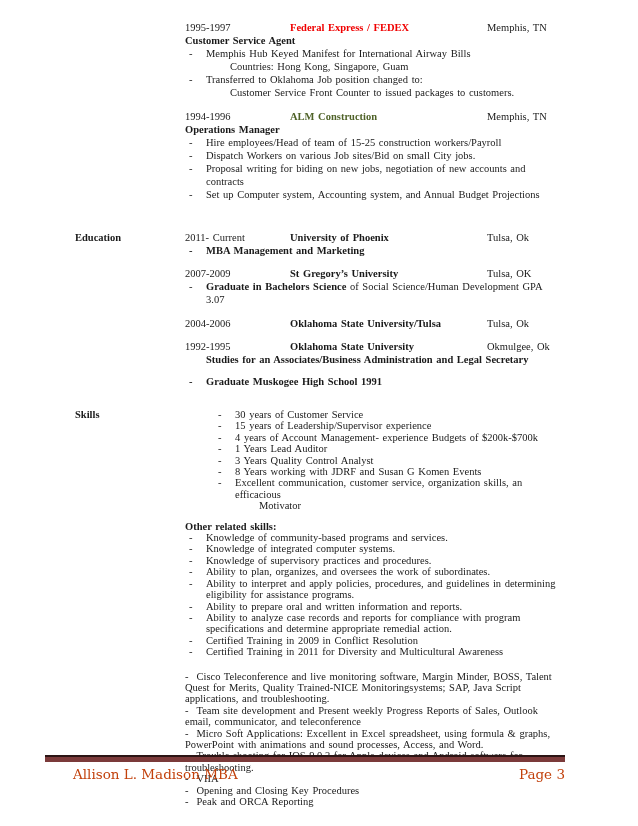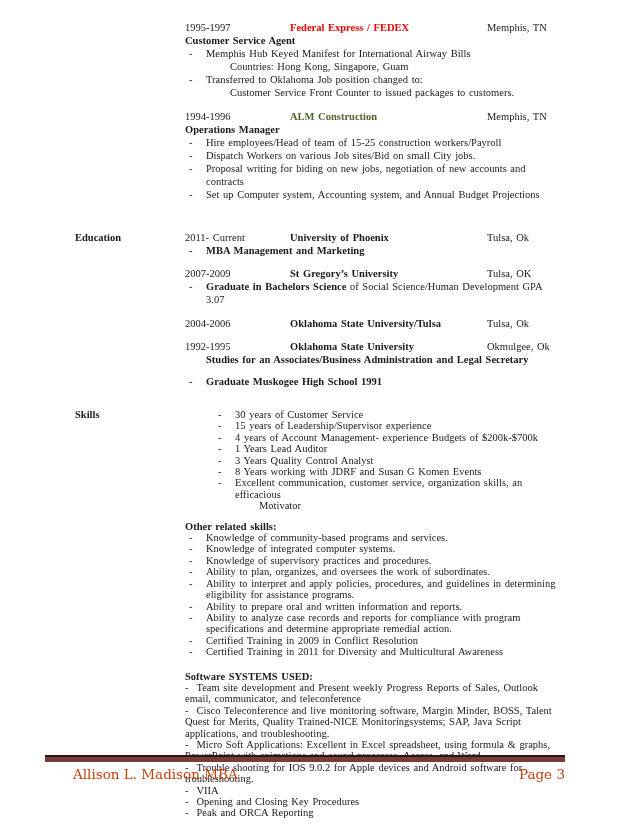--- a/index.html
+++ b/index.html
@@ -252,23 +252,22 @@
         <div class="bullet">
             <span class="mk">-</span>
             <span class="tx">Certified Training in 2011 for Diversity and Multicultural Awareness</span>
           </div>
       </div>
     </section>
 
     <section class="row">
       <div class="label-col"></div>
       <div class="body-col">
-        <div class="sec-heading">Software SYSTEMS USED:</div>
+        <div class="sw-bullet"><span class="mk-inline">-</span><span>Cisco Teleconference and live monitoring software, Margin Minder, BOSS, Talent Quest for Merits, Quality Trained-NICE Monitoringsystems; SAP, Java Script applications, and troubleshooting.</span></div>
         <div class="sw-bullet"><span class="mk-inline">-</span><span>Team site development and Present weekly Progress Reports of Sales, Outlook email, communicator, and teleconference</span></div>
-        <div class="sw-bullet"><span class="mk-inline">-</span><span>Cisco Teleconference and live monitoring software, Margin Minder, BOSS, Talent Quest for Merits, Quality Trained-NICE Monitoringsystems; SAP, Java Script applications, and troubleshooting.</span></div>
         <div class="sw-bullet"><span class="mk-inline">-</span><span>Micro Soft Applications: Excellent in Excel spreadsheet, using formula &amp; graphs, PowerPoint with animations and sound processes, Access, and Word.</span></div>
         <div class="sw-bullet"><span class="mk-inline">-</span><span>Trouble shooting for IOS 9.0.2 for Apple devices and Android software for troubleshooting.</span></div>
         <div class="sw-bullet"><span class="mk-inline">-</span><span>VIIA</span></div>
         <div class="sw-bullet"><span class="mk-inline">-</span><span>Opening and Closing Key Procedures</span></div>
         <div class="sw-bullet"><span class="mk-inline">-</span><span>Peak and ORCA Reporting</span></div>
       </div>
     </section>
   </div>
 </div>
 

